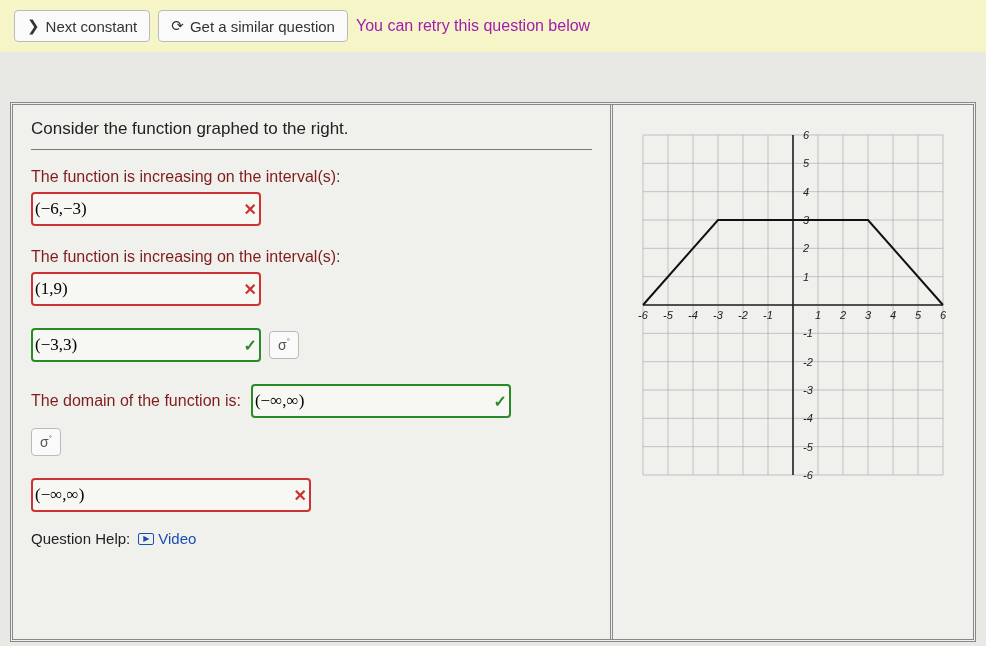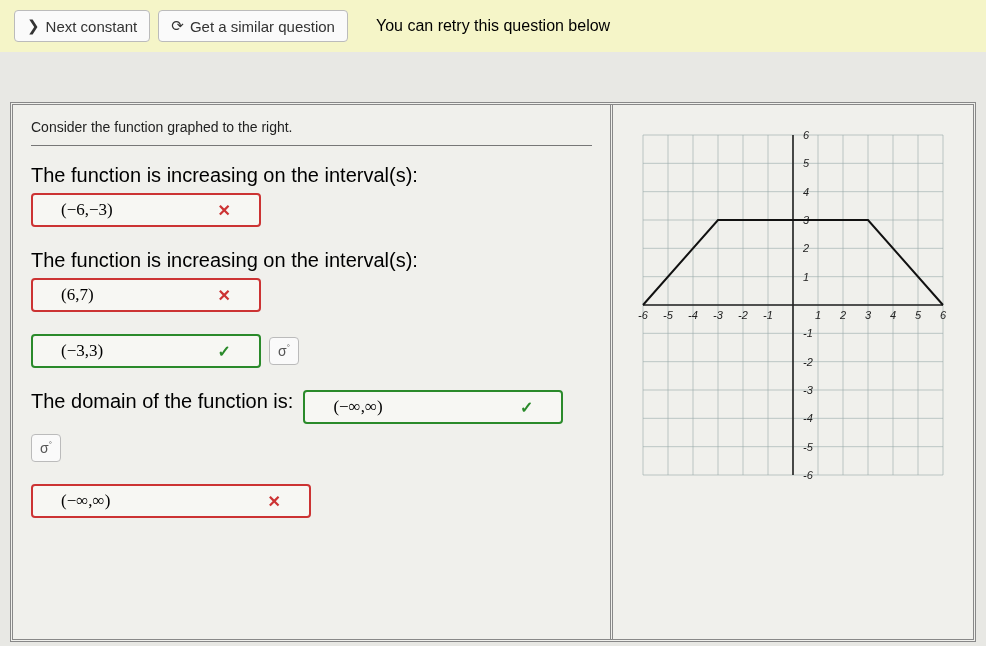--- a/index.html
+++ b/index.html
@@ -24,22 +24,22 @@
     padding: 6px 12px;
     font-size: 15px;
     color: #333;
     display: inline-flex;
     align-items: center;
     gap: 6px;
     cursor: pointer;
   }
   .retry-text {
     font-size: 16px;
-    color: #000000;
-    margin-left: 20px;
+    color: #a21caf;
+    margin-left: 0;
   }
   .question-box {
     border: 3px double #888;
     margin: 50px 10px 0 10px;
     display: flex;
     min-height: 540px;
     background: #f0f0ec;
   }
   .left-col {
     flex: 1;
@@ -47,44 +47,44 @@
     border-right: 3px double #888;
   }
   .right-col {
     width: 360px;
     padding: 10px;
     display:flex;
     align-items:flex-start;
     justify-content:center;
   }
   .prompt {
-    font-size: 14px;
+    font-size: 17px;
     color: #222;
     margin-bottom: 10px;
   }
   hr.sep {
     border: none;
     border-top: 1px solid #777;
     margin: 8px 0 18px 0;
   }
   .field-label {
-    font-size: 20px;
-    color: #000000;
+    font-size: 16px;
+    color: #7f1d1d;
     margin-bottom: 6px;
   }
   .answer-row {
     display: flex;
     align-items: center;
     gap: 8px;
     margin-bottom: 22px;
   }
   .answer-input {
     border: 2px solid;
     border-radius: 4px;
-    padding: 4px 28px;
+    padding: 4px 2px;
     font-size: 17px;
     font-family: "Times New Roman", serif;
     background: #f7f7f3;
     min-width: 230px;
     height: 34px;
     display:flex;
     align-items:center;
     justify-content:space-between;
     position: relative;
   }
@@ -104,20 +104,21 @@
     height: 28px;
     display:inline-flex;
     align-items:center;
     justify-content:center;
     font-size:14px;
     cursor:pointer;
     color:#555;
   }
   .inline-field {
     display: flex;
+    align-items: center;
     gap: 10px;
     margin-bottom: 10px;
   }
   .help-row {
     font-size: 15px;
     color: #222;
     margin-top: 18px;
     display:flex;
     align-items:center;
     gap:8px;
@@ -165,21 +166,21 @@
     <div class="answer-row">
       <div class="answer-input border-red">
         <span>(−6,−3)</span>
         <span class="mark mark-x">✕</span>
       </div>
     </div>
 
     <div class="field-label">The function is increasing on the interval(s):</div>
     <div class="answer-row">
       <div class="answer-input border-red">
-        <span>(6,7)</span>
+        <span>(1,9)</span>
         <span class="mark mark-x">✕</span>
       </div>
     </div>
 
     <div class="answer-row">
       <div class="answer-input border-green">
         <span>(−3,3)</span>
         <span class="mark mark-check">✓</span>
       </div>
       <button class="preview-btn">
@@ -200,20 +201,27 @@
       </button>
     </div>
 
     <div class="inline-field" style="margin-bottom:18px">
       <div class="answer-input border-red" style="min-width:280px">
         <span>(−∞,∞)</span>
         <span class="mark mark-x">✕</span>
       </div>
     </div>
 
+    <div class="help-row">
+      <span>Question Help:</span>
+      <span class="video-link">
+        <span class="video-icon">▶</span>
+        <span>Video</span>
+      </span>
+    </div>
   </div>
 
   <div class="right-col">
     <div class="chart-wrap">
       <svg id="chart-svg" width="340" height="380">
           <line x1="20" y1="360" x2="20" y2="20" stroke="#9aa" stroke-width="0.6"></line>
           <line x1="45" y1="360" x2="45" y2="20" stroke="#9aa" stroke-width="0.6"></line>
           <line x1="70" y1="360" x2="70" y2="20" stroke="#9aa" stroke-width="0.6"></line>
           <line x1="95" y1="360" x2="95" y2="20" stroke="#9aa" stroke-width="0.6"></line>
           <line x1="120" y1="360" x2="120" y2="20" stroke="#9aa" stroke-width="0.6"></line>

